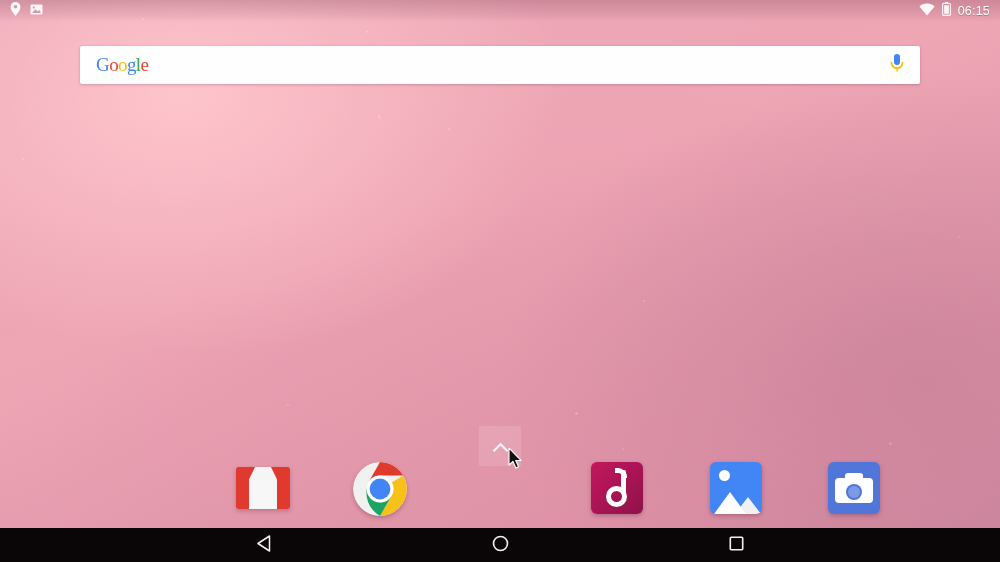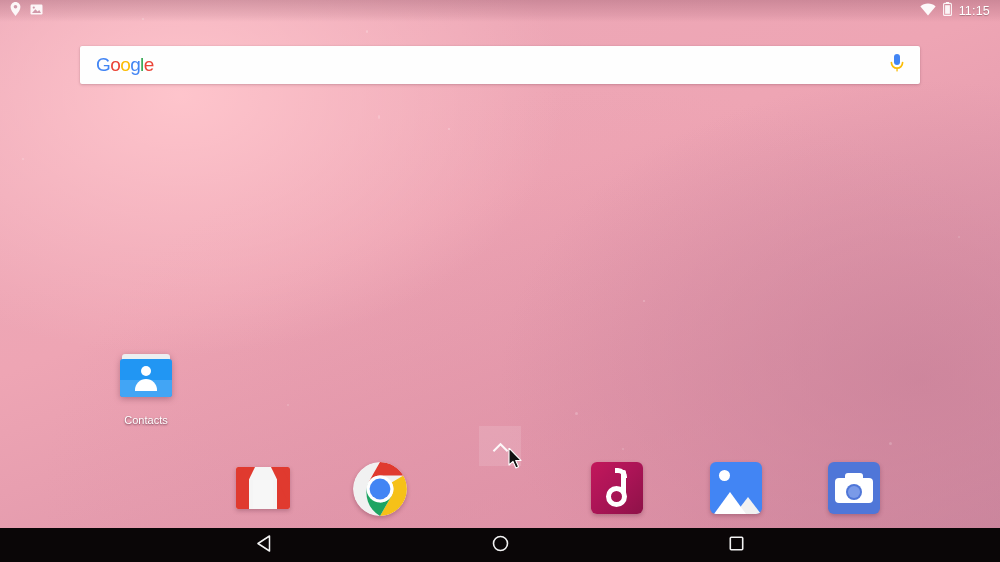--- a/index.html
+++ b/index.html
@@ -42,21 +42,21 @@
   
   #searchbar {
     position:absolute; left:80px; top:46px; width:840px; height:38px;
     background:#fefefe; border-radius:2px;
     box-shadow:0 1px 3px rgba(80,30,50,0.22), 0 0 0 0.5px rgba(0,0,0,0.04);
     display:flex; align-items:center; justify-content:space-between;
     padding:0 14px 0 16px;
   }
   #google-logo {
     font-size:19px; letter-spacing:-0.6px; font-weight:400;
-    font-family:Liberation Sans, sans-serif;
+    font-family:Liberation Serif, serif;
   }
   #google-logo span:nth-child(1){color:#4285F4;}
   #google-logo span:nth-child(2){color:#EA4335;}
   #google-logo span:nth-child(3){color:#FBBC05;}
   #google-logo span:nth-child(4){color:#4285F4;}
   #google-logo span:nth-child(5){color:#34A853;}
   #google-logo span:nth-child(6){color:#EA4335;}
 
   
   .app {
@@ -272,49 +272,37 @@
           <path d="M8 12.6 L0.4 3.4 C2.5 1.6 5.1 0.6 8 0.6 C10.9 0.6 13.5 1.6 15.6 3.4 Z" fill="#ffffff" opacity="0.95"></path>
         </svg>
       </span>
       <span>
         <svg width="9" height="14" viewBox="0 0 9 14">
           <rect x="3" y="0" width="3" height="1.4" fill="#ffffff" opacity="0.9"></rect>
           <rect x="0.6" y="1.4" width="7.8" height="12" rx="1" fill="none" stroke="#ffffff" stroke-width="1.1" opacity="0.9"></rect>
           <rect x="2.1" y="3.2" width="4.8" height="8.6" fill="#ffffff" opacity="0.9"></rect>
         </svg>
       </span>
-      <span class="sb-time">11:15</span>
+      <span class="sb-time">06:15</span>
     </div>
   </div>
 
   <div id="searchbar">
     <div id="google-logo">
       <span>G</span><span>o</span><span>o</span><span>g</span><span>l</span><span>e</span>
     </div>
     <span>
       <svg width="18" height="24" viewBox="0 0 18 24">
         <rect x="6" y="3" width="6" height="11" rx="3" fill="#4285F4"></rect>
         <path d="M3.4 11.6 a5.6 5.6 0 0 0 11.2 0" fill="none" stroke="#FBBC05" stroke-width="1.7" stroke-linecap="round"></path>
         <rect x="8.4" y="17" width="1.3" height="3.4" fill="#FBBC05"></rect>
       </svg>
     </span>
   </div>
 
-  <div class="app" style="left:91px;top:352px;">
-    <div class="tile">
-      <div class="ic-contacts">
-        <div class="back"></div>
-        <div class="body"></div>
-        <div class="lower"></div>
-        <div class="head"></div>
-        <div class="torso"></div>
-      </div>
-    </div>
-    <div class="label">Contacts</div>
-  </div>
 
 
   <div id="drawer-handle">
     <span class="chev"></span>
   </div>
 
   <div id="cursor">
     <svg width="16" height="22" viewBox="0 0 16 22">
       <path d="M1 0 L1 17 L5 13.4 L7.9 20 L10.6 18.8 L7.7 12.5 L13 12.4 Z" fill="#111" stroke="#fff" stroke-width="1.1" stroke-linejoin="round"></path>
     </svg>

